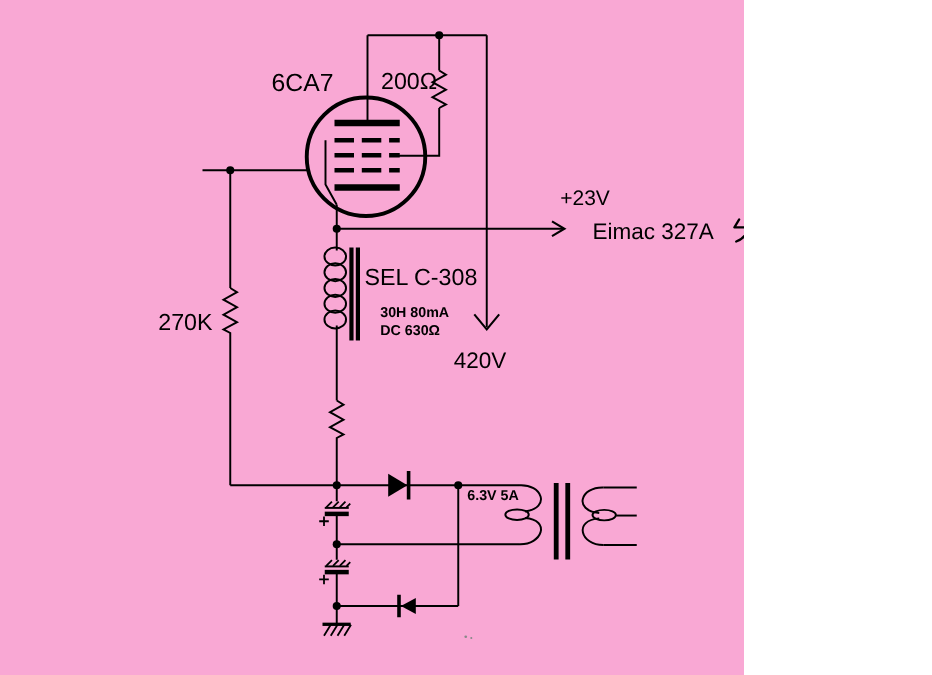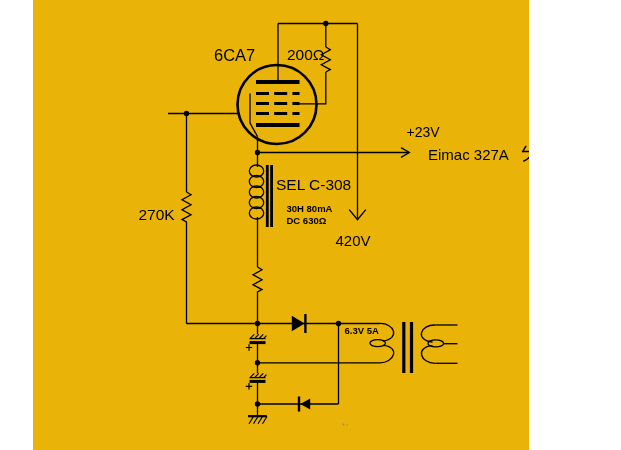--- a/index.html
+++ b/index.html
@@ -1,18 +1,18 @@
 <!DOCTYPE html>
 <html><head>
 <meta charset="utf-8">
 <style>
   html,body{margin:0;padding:0;background:#fff;}
   .canvas{
-    position:relative;width:496px;height:450px;background:#eab308;
-    font-family:"Liberation Sans", sans-serif;overflow:hidden;margin-left:33px;
+    position:relative;width:496px;height:450px;background:#f9a8d4;
+    font-family:"Liberation Sans", sans-serif;overflow:hidden;
   }
   svg{position:absolute;left:0;top:0;}
   svg text{fill:#000;font-family:"Liberation Sans","DejaVu Sans",sans-serif;}
   .w{stroke:#000;stroke-width:1.3;fill:none;}
   .thick{stroke:#000;stroke-width:4.2;fill:none;}
   .comp{stroke:#000;stroke-width:1.3;fill:none;}
   .kana{stroke:#000;stroke-width:1.5;fill:none;stroke-linecap:round;stroke-linejoin:round;}
 </style>
 </head>
 <body>

